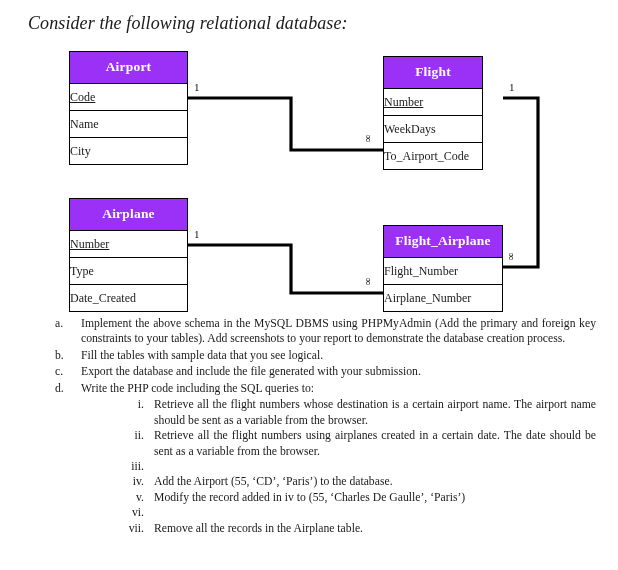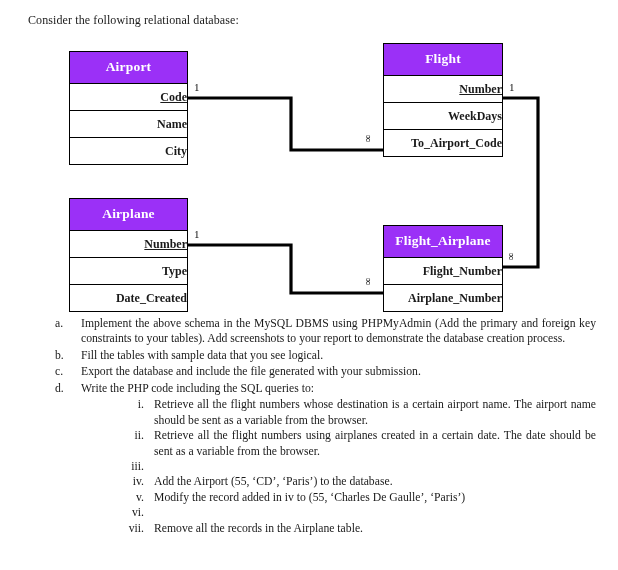--- a/index.html
+++ b/index.html
@@ -13,23 +13,24 @@
     position: relative;
     font-family: "Liberation Serif", "DejaVu Serif", serif;
     color: #1a1a1a;
     overflow: hidden;
   }
 
   #intro-line {
     position: absolute;
     left: 28px;
     top: 13px;
-    font-size: 12px;
+    font-size: 18px;
     letter-spacing: 0.1px;
     white-space: nowrap;
+    font-style: italic;
   }
 
   
   #er-diagram {
     position: absolute;
     left: 0;
     top: 40px;
     width: 618px;
     height: 278px;
   }
@@ -53,27 +54,26 @@
     color: #ffffff;
     font-weight: bold;
     text-align: center;
     font-size: 13.5px;
     line-height: 1;
     padding: 8px 0 9px 0;
     border-bottom: 1.6px solid #000000;
     letter-spacing: 0.2px;
   }
   .attr-row {
-    text-align: right;
+    text-align: left;
     font-size: 12px;
     line-height: 1;
     padding: 7px 0 7px 0;
     border-bottom: 1.4px solid #000000;
     white-space: nowrap;
-    font-weight: bold;
   }
   .attr-row:last-child { border-bottom: none; }
   .attr-row.pk > span { text-decoration: underline; }
 
   .card-label {
     position: absolute;
     font-size: 11px;
     line-height: 1;
     z-index: 4;
     color: #111;
@@ -150,21 +150,21 @@
     <polyline points="188,205 291,205 291,253 383,253" fill="none" stroke="#000000" stroke-width="3.2"></polyline>
   </svg>
 
   <div class="entity-box" id="box-airport" style="left:69px; top:11px; width:119px;">
     <div class="entity-title">Airport</div>
     <div class="attr-row pk"><span>Code</span></div>
     <div class="attr-row"><span>Name</span></div>
     <div class="attr-row"><span>City</span></div>
   </div>
 
-  <div class="entity-box" id="box-flight" style="left:383px; top:3px; width:120px;">
+  <div class="entity-box" id="box-flight" style="left:383px; top:16px; width:100px;">
     <div class="entity-title">Flight</div>
     <div class="attr-row pk"><span>Number</span></div>
     <div class="attr-row"><span>WeekDays</span></div>
     <div class="attr-row"><span>To_Airport_Code</span></div>
   </div>
 
   <div class="entity-box" id="box-airplane" style="left:69px; top:158px; width:119px;">
     <div class="entity-title">Airplane</div>
     <div class="attr-row pk"><span>Number</span></div>
     <div class="attr-row"><span>Type</span></div>

